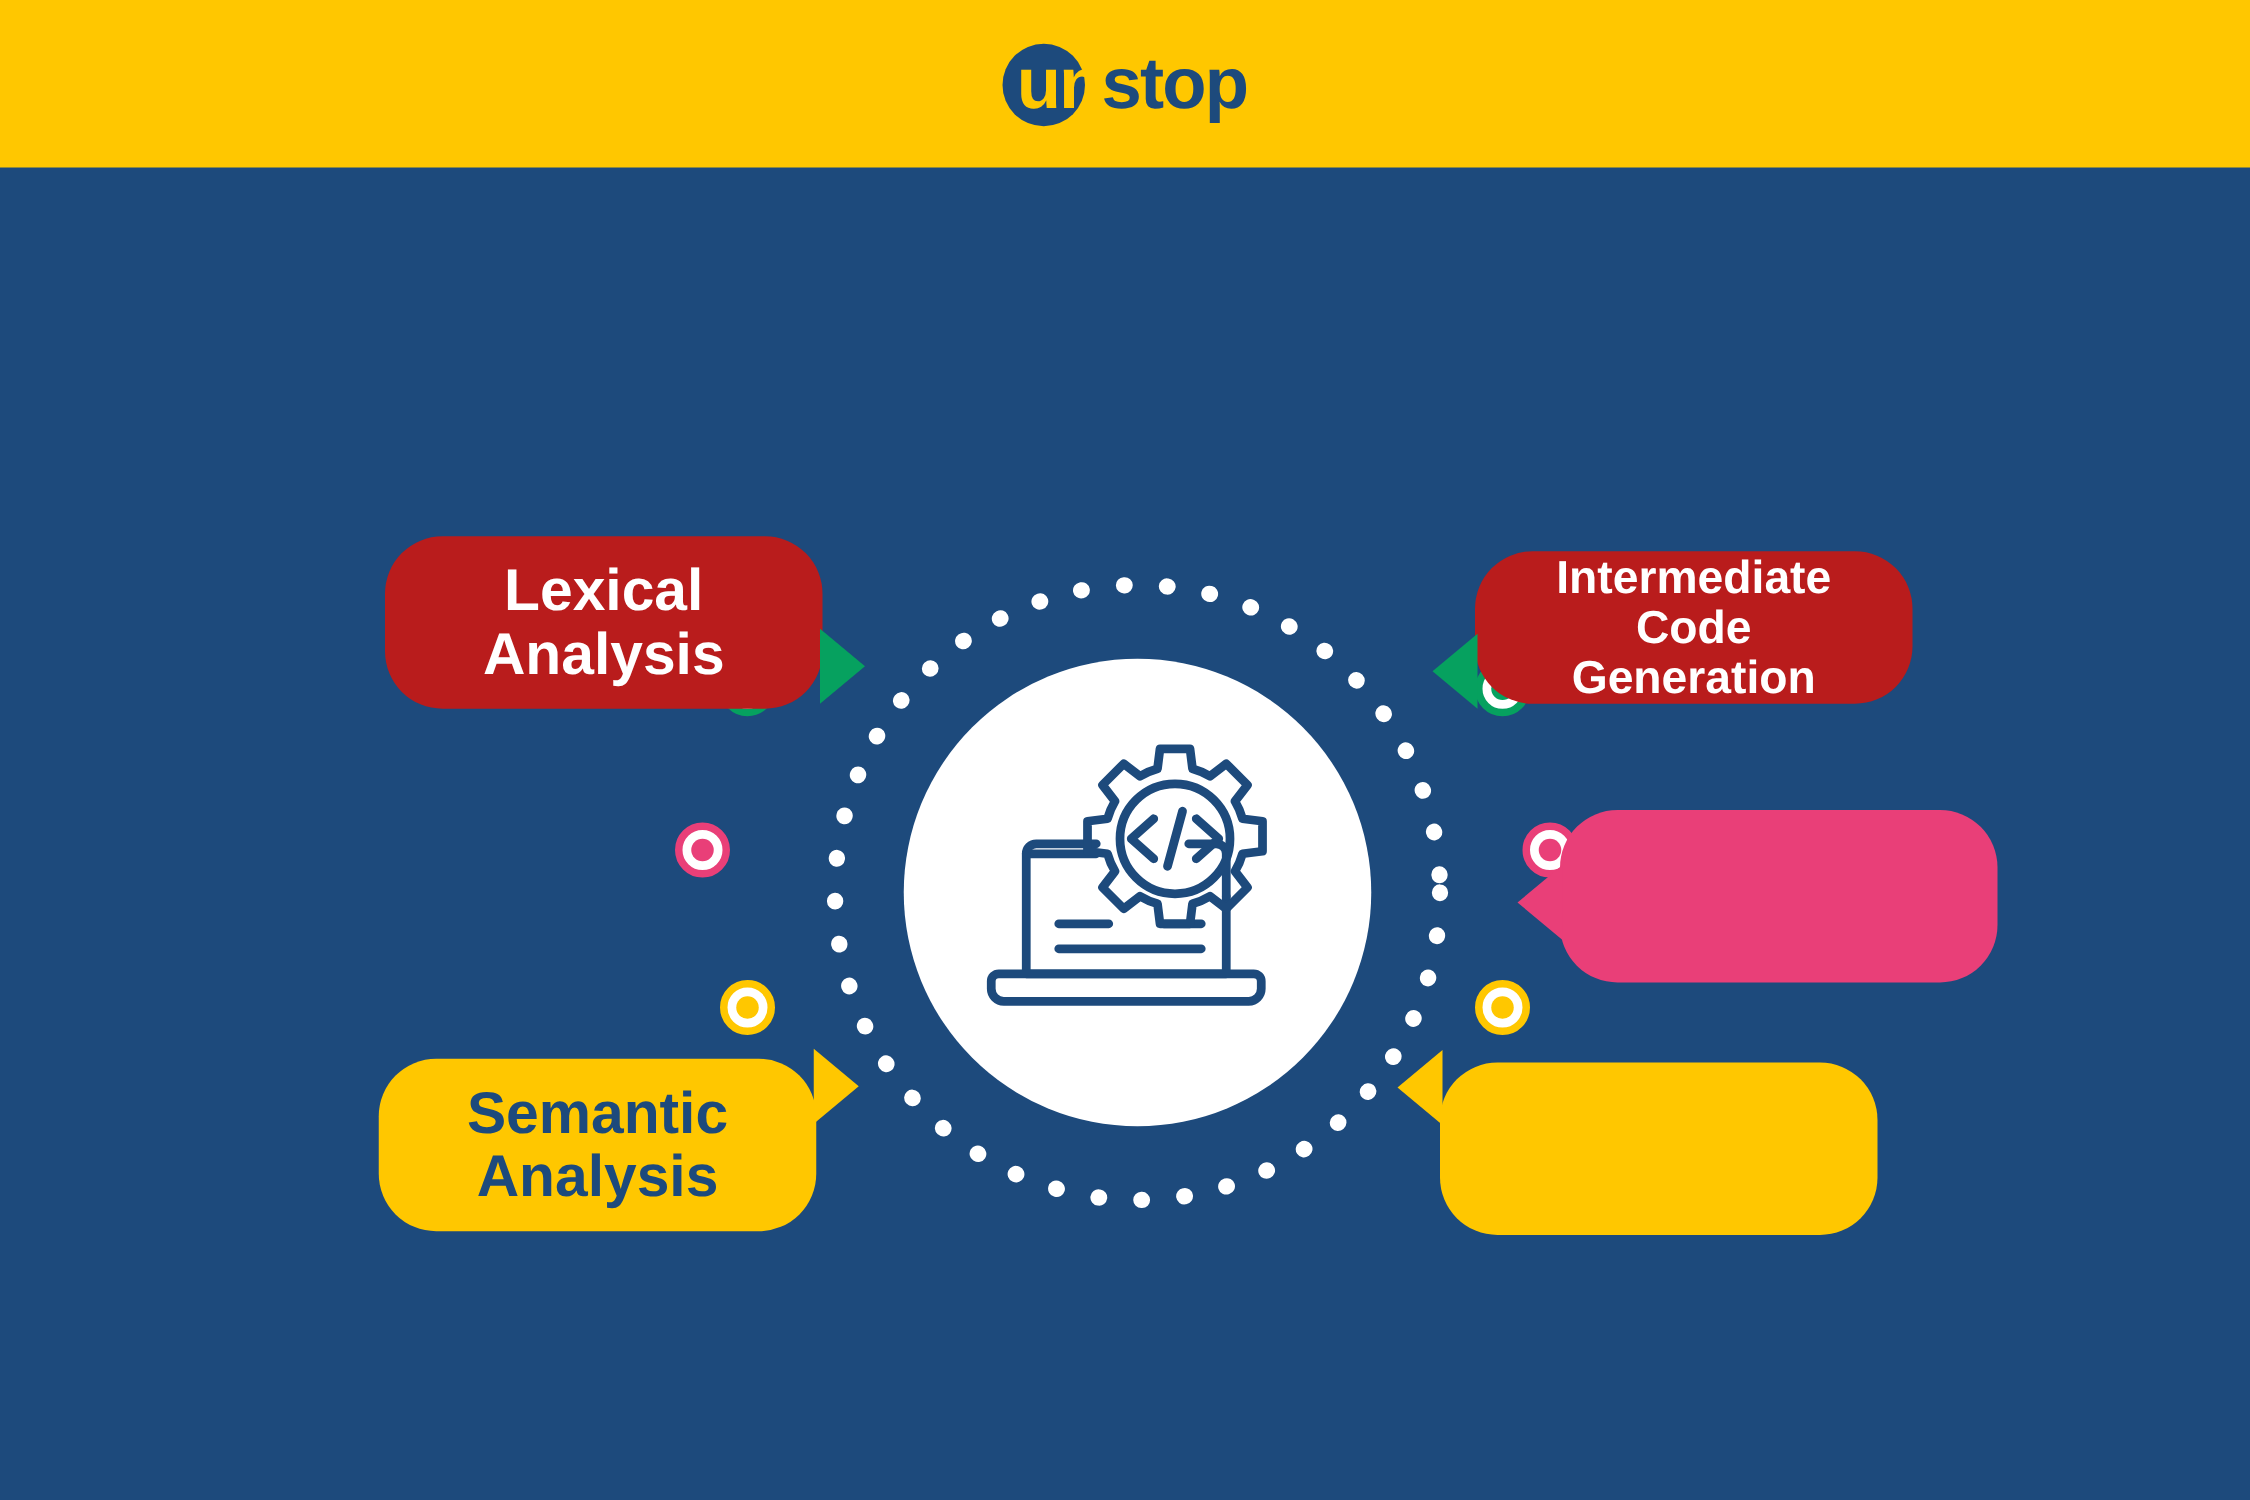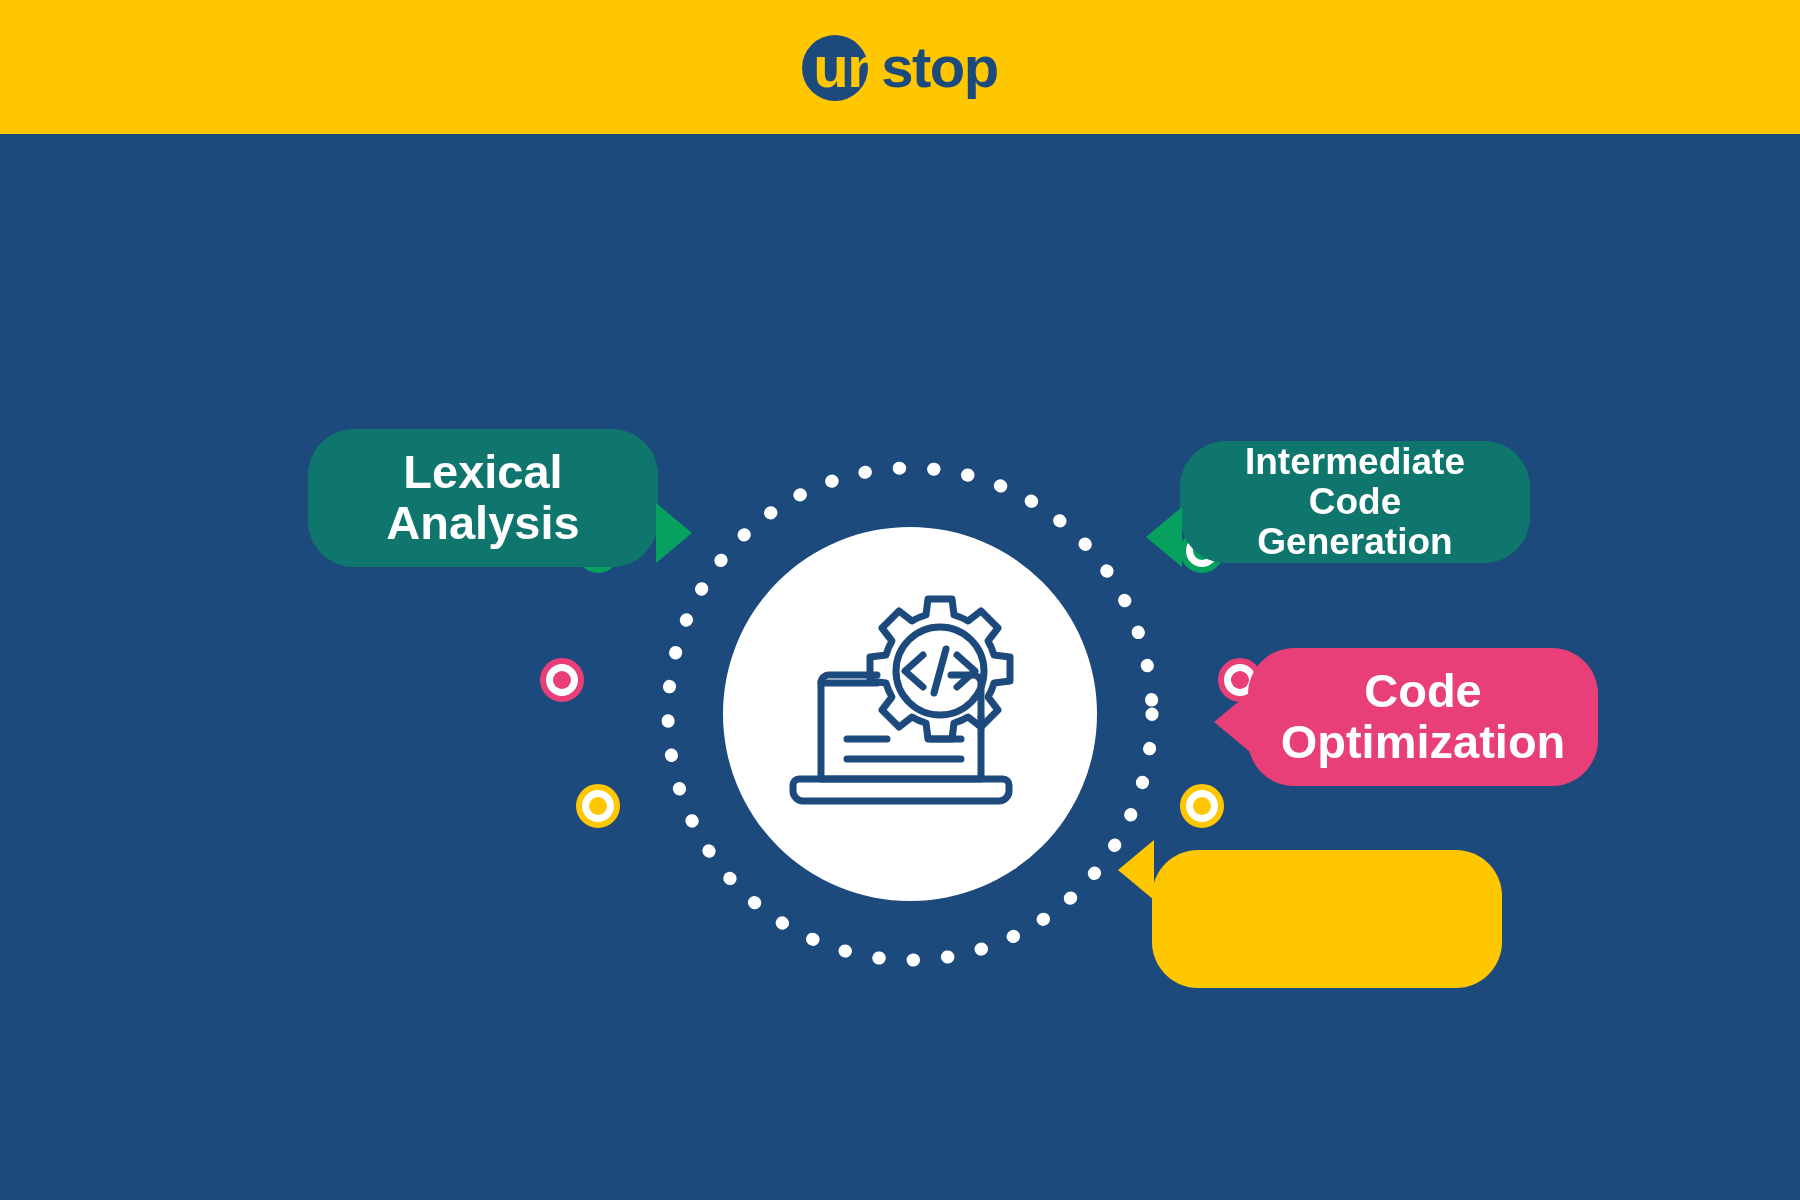--- a/index.html
+++ b/index.html
@@ -131,21 +131,21 @@
     border-top: 30px solid transparent;
     border-bottom: 30px solid transparent;
   }
   
   .bubble.right .tail {
     left: -34px;
     border-top: 30px solid transparent;
     border-bottom: 30px solid transparent;
   }
 
-  .c-green  { background: #0f766e; color: #ffffff; }
+  .c-green  { background: #b91c1c; color: #ffffff; }
   .c-pink   { background: #e93f78; color: #ffffff; }
   .c-yellow { background: #ffc700; color: #1d4a7c; }
 
   .bubble.left.c-green  .tail { border-left: 36px solid #06a15f; }
   .bubble.left.c-pink   .tail { border-left: 36px solid #e93f78; }
   .bubble.left.c-yellow .tail { border-left: 36px solid #ffc700; }
   .bubble.right.c-green  .tail { border-right: 36px solid #06a15f; }
   .bubble.right.c-pink   .tail { border-right: 36px solid #e93f78; }
   .bubble.right.c-yellow .tail { border-right: 36px solid #ffc700; }
 
@@ -222,27 +222,30 @@
         <i></i>
       </div>
     <div class="marker yellow" style="left:1180px; top:384px;">
         <i></i>
       </div>
 
     <div id="b-lexical" class="bubble left c-green">
       <span class="label">Lexical Analysis</span>
       <span class="tail"></span>
     </div>
+    <div id="b-semantic" class="bubble left c-yellow">
+      <span class="label">Semantic Analysis</span>
+      <span class="tail"></span>
+    </div>
 
     <div id="b-intermediate" class="bubble right c-green">
       <span class="label">Intermediate Code Generation</span>
       <span class="tail"></span>
     </div>
     <div id="b-optimization" class="bubble right c-pink">
-      <span class="label">Code Optimization</span>
       <span class="tail"></span>
     </div>
     <div id="b-codegen" class="bubble right c-yellow">
       <span class="tail"></span>
     </div>
 
   </div>
 </div>
 
 </body></html>

